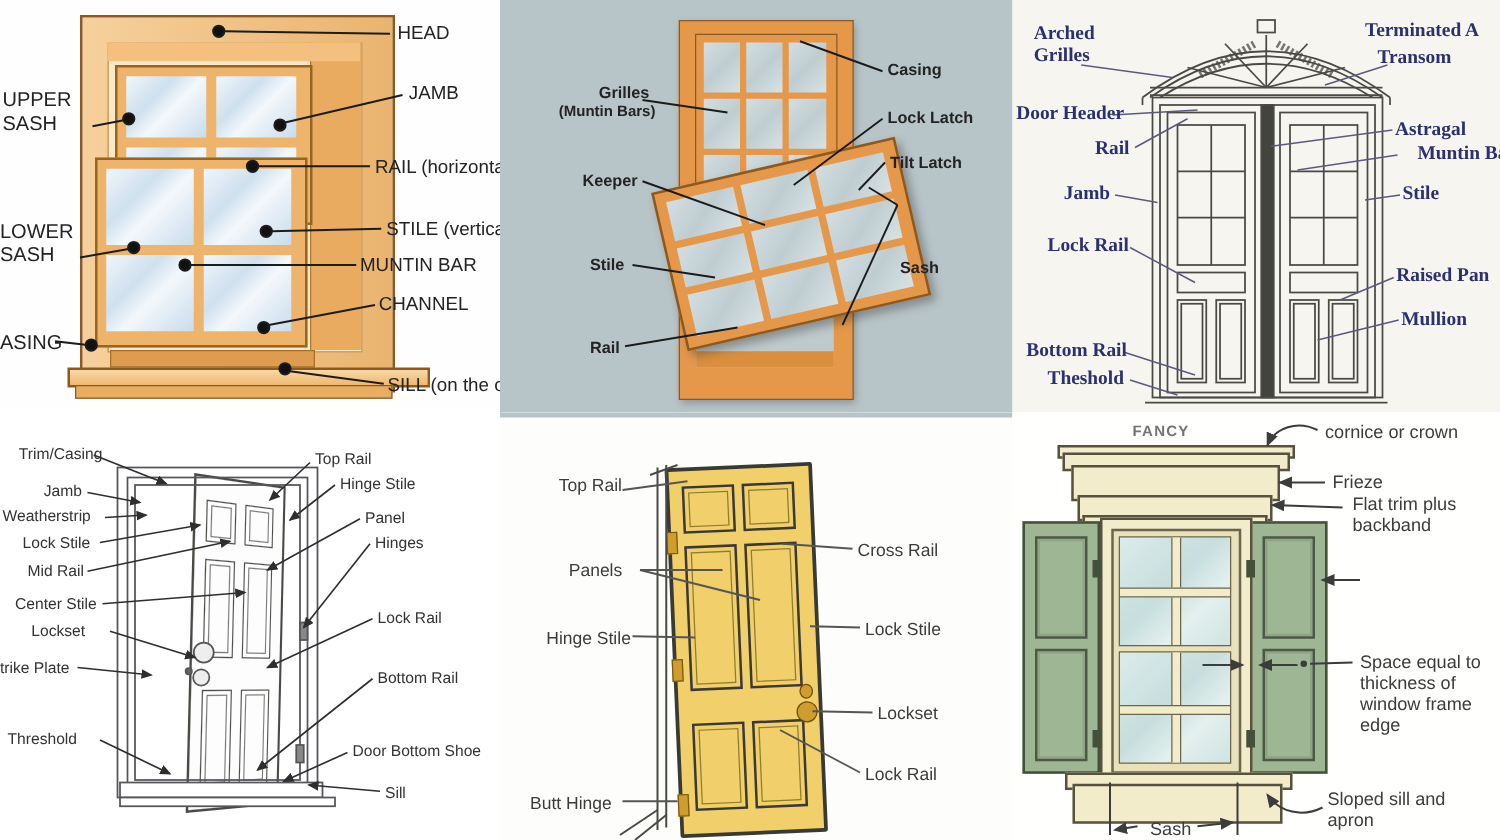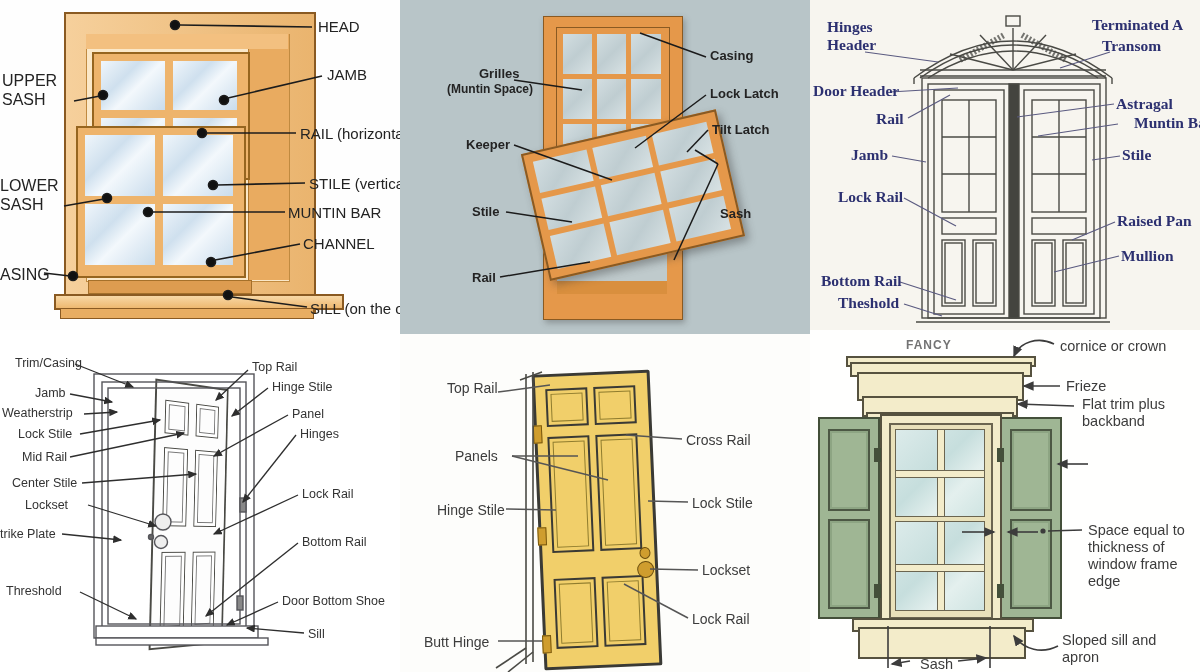--- a/index.html
+++ b/index.html
@@ -137,21 +137,21 @@
         <line x1="100" y1="277" x2="190" y2="262"></line>
         <line x1="306" y1="57" x2="240" y2="33"></line>
         <line x1="306" y1="95" x2="235" y2="148"></line>
         <line x1="308" y1="130" x2="287" y2="152"></line>
         <line x1="295" y1="150" x2="318" y2="164"></line>
         <line x1="318" y1="164" x2="274" y2="260"></line>
       </g>
     </svg>
 
     <div class="lbl b" style="left:79px;top:66px;font-size:13px;">Grilles</div>
-    <div class="lbl b" style="left:47px;top:82px;font-size:12px;">(Muntin Space)</div>
+    <div class="lbl b" style="left:47px;top:82px;font-size:12px;">(Muntin Bars)</div>
     <div class="lbl b" style="left:66px;top:137px;font-size:13px;">Keeper</div>
     <div class="lbl b" style="left:72px;top:204px;font-size:13px;">Stile</div>
     <div class="lbl b" style="left:72px;top:270px;font-size:13px;">Rail</div>
     <div class="lbl b" style="left:310px;top:48px;font-size:13px;">Casing</div>
     <div class="lbl b" style="left:310px;top:86px;font-size:13px;">Lock Latch</div>
     <div class="lbl b" style="left:312px;top:122px;font-size:13px;">Tilt Latch</div>
     <div class="lbl b" style="left:320px;top:206px;font-size:13px;">Sash</div>
   </div>
 
   <div class="panel" style="left:810px;top:0;width:390px;height:330px;background:#f7f5ef;">
@@ -210,21 +210,21 @@
         <line x1="308" y1="124" x2="228" y2="136"></line>
         <line x1="82" y1="156" x2="116" y2="162"></line>
         <line x1="310" y1="156" x2="282" y2="160"></line>
         <line x1="94" y1="198" x2="146" y2="226"></line>
         <line x1="305" y1="222" x2="262" y2="240"></line>
         <line x1="309" y1="256" x2="244" y2="272"></line>
         <line x1="90" y1="282" x2="146" y2="300"></line>
         <line x1="94" y1="304" x2="132" y2="316"></line>
       </g>
     </svg>
-    <div class="lbl serif wrap" style="left:17px;top:18px;width:62px;">Hinges Header</div>
+    <div class="lbl serif wrap" style="left:17px;top:18px;width:62px;">Arched Grilles</div>
     <div class="lbl serif" style="left:282px;top:16px;">Terminated A</div>
     <div class="lbl serif" style="left:292px;top:37px;">Transom</div>
     <div class="lbl serif" style="left:3px;top:82px;">Door Header</div>
     <div class="lbl serif" style="left:66px;top:110px;">Rail</div>
     <div class="lbl serif" style="left:306px;top:95px;">Astragal</div>
     <div class="lbl serif" style="left:324px;top:114px;text-align:right;">Muntin Ba</div>
     <div class="lbl serif" style="left:41px;top:146px;">Jamb</div>
     <div class="lbl serif" style="left:312px;top:146px;">Stile</div>
     <div class="lbl serif" style="left:28px;top:188px;">Lock Rail</div>
     <div class="lbl serif" style="left:307px;top:212px;">Raised Pan</div>

